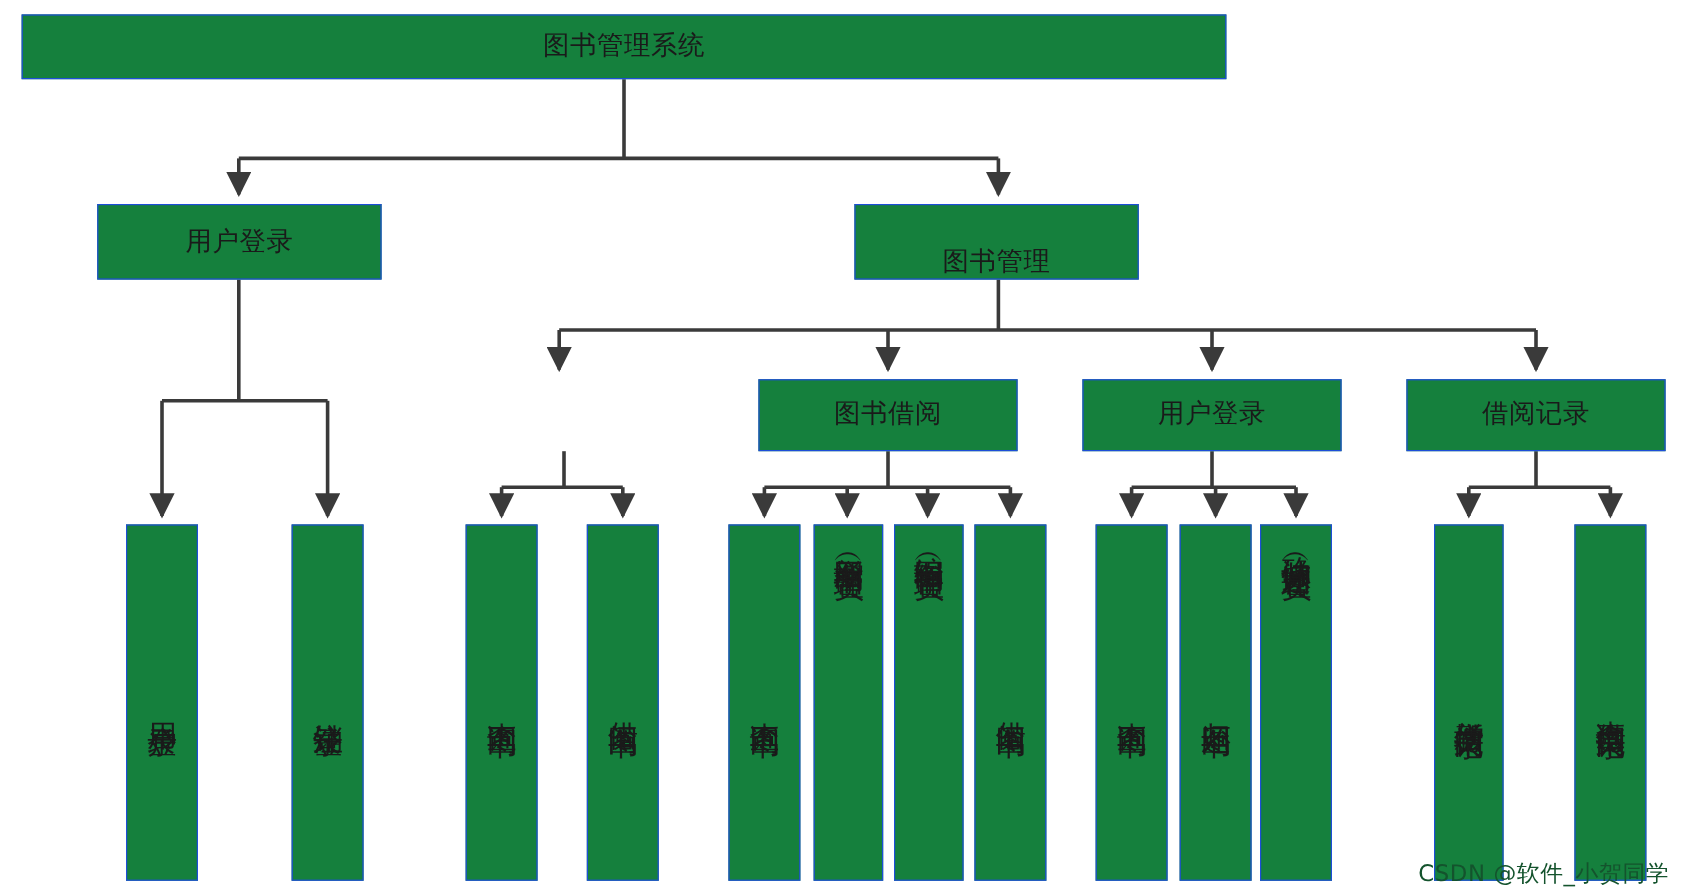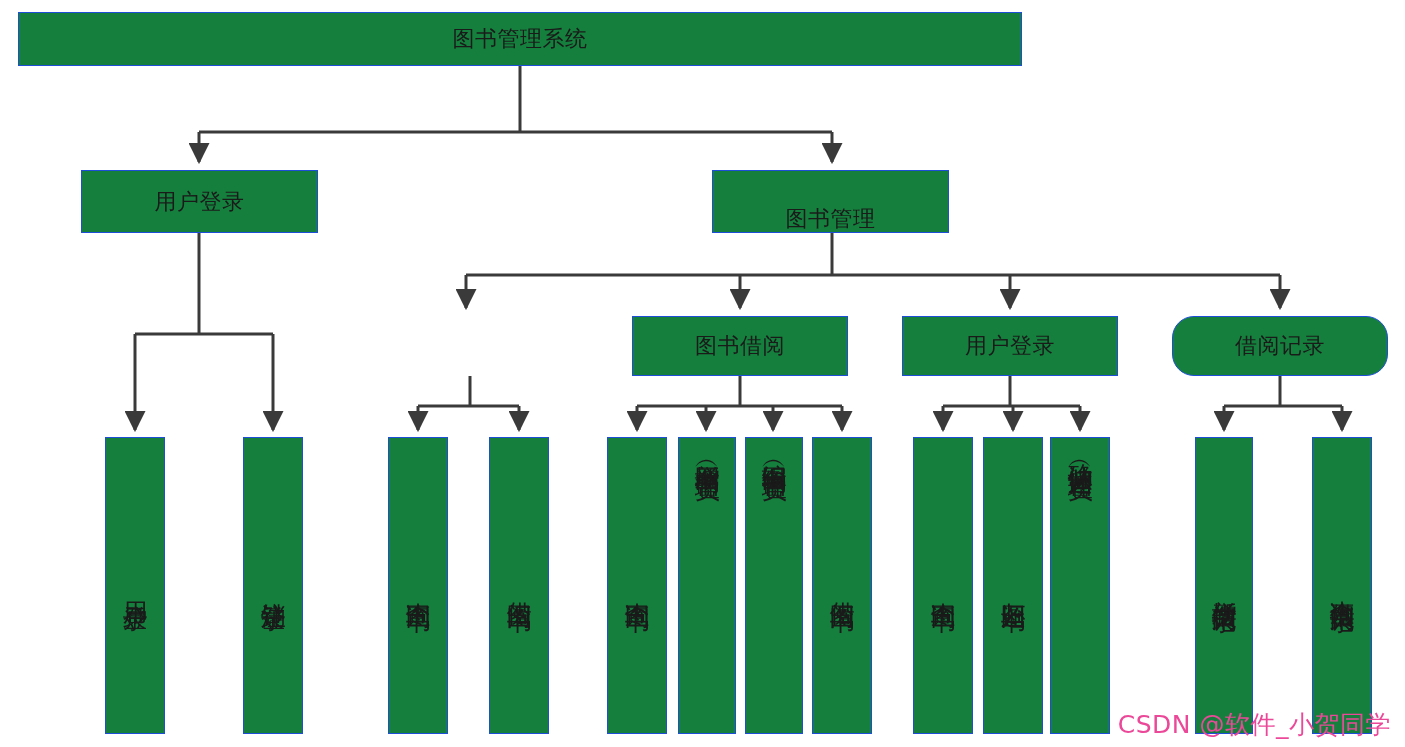--- a/index.html
+++ b/index.html
@@ -61,22 +61,22 @@
     white-space: nowrap;
   }
   .node.vert.mid {
     align-items: center;
     padding-top: 0;
   }
   .watermark {
     position: absolute;
     right: 14px;
     bottom: 6px;
-    font-size: 25px;
-    color: #ec4899;
+    font-size: 19px;
+    color: #14532d;
     white-space: nowrap;
     letter-spacing: 0.5px;
   }
 </style>
 </head>
 <body>
 
 <div id="canvas">
 
   <svg class="edges" viewBox="0 0 1405 747" xmlns="http://www.w3.org/2000/svg">
@@ -139,21 +139,21 @@
   <div class="node horiz" style="left:712px; top:170px; width:237px; height:63px;align-items:flex-end;">
     <span class="label">图书管理</span>
   </div>
 
   <div class="node horiz" style="left:632px; top:316px; width:216px; height:60px;">
     <span class="label">图书借阅</span>
   </div>
   <div class="node horiz" style="left:902px; top:316px; width:216px; height:60px;">
     <span class="label">用户登录</span>
   </div>
-  <div class="node horiz" style="left:1172px; top:316px; width:216px; height:60px;border-radius:22px;">
+  <div class="node horiz" style="left:1172px; top:316px; width:216px; height:60px;">
     <span class="label">借阅记录</span>
   </div>
 
   <div class="node vert mid" style="left:105px; top:437px; width:60px; height:297px;">
     <span class="label">用户登录</span>
   </div>
   <div class="node vert mid" style="left:243px; top:437px; width:60px; height:297px;">
     <span class="label">注销登录</span>
   </div>
 

